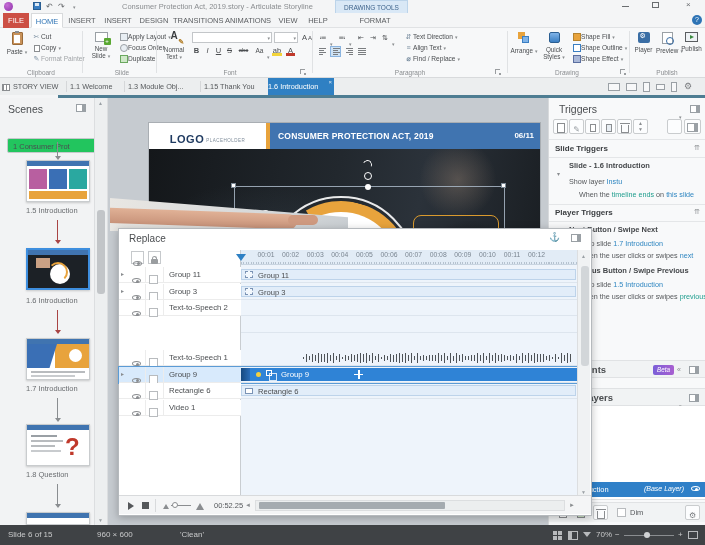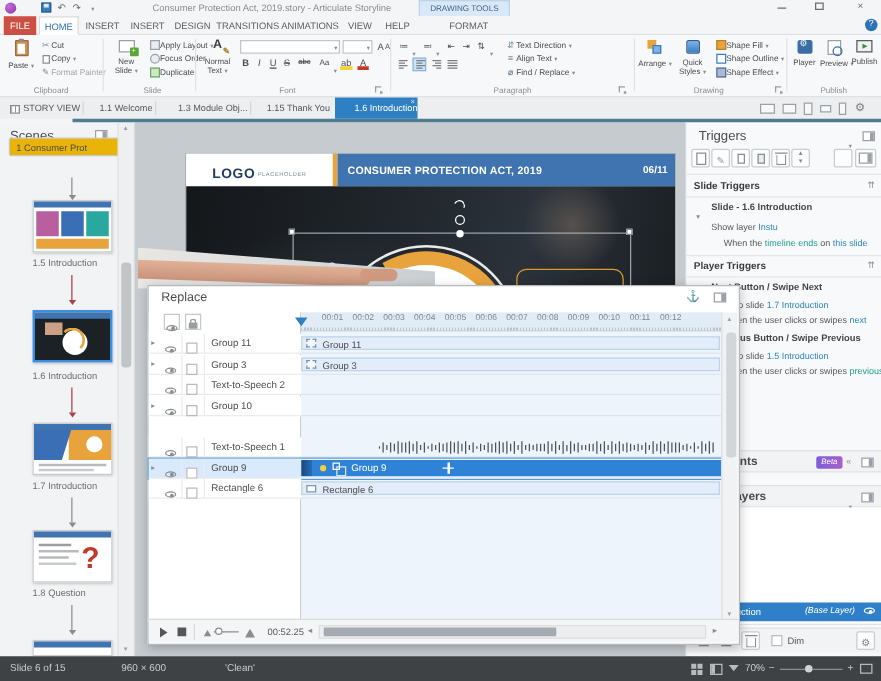--- a/index.html
+++ b/index.html
@@ -53,34 +53,34 @@
   .qstyleic{width:11px;height:11px;border-radius:2px;background:linear-gradient(#7fb3e8,#3a7ec2);border:1px solid #2a5e92;}
   .mini{display:inline-block;width:8px;height:8px;border:1px solid #9aa0a5;background:#e8eef3;vertical-align:middle;}
   .playeric{width:12px;height:11px;background:#3a6ea5;border-radius:2px;position:relative;}
   .playeric::after{content:"⚙";color:#fff;font-size:7px;position:absolute;left:2px;top:0px;}
   .previewic{width:11px;height:12px;background:#fff;border:1px solid #9aa0a5;position:relative;}
   .previewic::after{content:"";position:absolute;right:-2px;bottom:-2px;width:6px;height:6px;border:1.5px solid #3a6ea5;border-radius:50%;}
   .publishic{width:13px;height:10px;border:1px solid #5a5d60;background:#eef2f5;position:relative;}
   .publishic::after{content:"";position:absolute;left:4px;top:2px;border-left:4px solid #3a8a3f;border-top:2.5px solid transparent;border-bottom:2.5px solid transparent;}
   
   .doctabs{position:absolute;left:0;top:78px;width:705px;height:17px;background:#eceeef;}
-  .dtab{position:absolute;top:0;height:17px;line-height:17px;font-size:7.3px;color:#55585b;text-align:right;white-space:nowrap;}
+  .dtab{position:absolute;top:0;height:17px;line-height:17px;font-size:7.3px;color:#55585b;text-align:left;white-space:nowrap;}
   .dtab.active{background:#2f80c3;color:#fff;}
   .dtab .x{position:absolute;right:2px;top:0px;font-size:6px;color:#dce8f4;line-height:8px;}
   .dsep{position:absolute;top:3px;width:1px;height:11px;background:#d5d7d9;}
   .gridic{display:inline-block;width:8px;height:7px;border:1px solid #8a8d90;background:linear-gradient(90deg,#8a8d90 1px,transparent 1px),#fff;background-size:3px 100%;vertical-align:middle;margin-right:3px;}
   .tealstrip{position:absolute;left:58px;top:95px;width:647px;height:3px;background:#4e7d92;}
   .devic{position:absolute;border:1px solid #9aa0a5;background:#f7f8f9;}
   .gear{font-size:9px;color:#7a7d80;}
   
   .scenes{position:absolute;left:0;top:98px;width:95px;height:427px;background:#f2f3f4;border-right:1px solid #dcdee0;overflow:hidden;}
   .scenes-title{position:absolute;left:8px;top:5px;font-size:10.5px;color:#4a4d50;}
   .panelic{display:inline-block;width:10px;height:8px;border:1px solid #9aa0a5;position:relative;background:#fff;}
   .panelic::after{content:"";position:absolute;right:0;top:0;width:3px;height:100%;background:#9aa0a5;}
-  .scombo{position:absolute;left:7px;top:12px;width:97px;height:15px;background:#eab308;border:1px solid #c6c9cc;border-radius:2px;font-size:7.5px;color:#4a4d50;line-height:15px;padding-left:5px;}
+  .scombo{position:absolute;left:7px;top:40px;width:97px;height:15px;background:#22c55e;border:1px solid #c6c9cc;border-radius:2px;font-size:7.5px;color:#4a4d50;line-height:15px;padding-left:5px;}
   .scombo::after{content:"▾";position:absolute;right:4px;top:0;font-size:6px;color:#6a6d70;}
   .thumb{position:absolute;left:26px;width:64px;height:42px;background:#fff;border:1px solid #c9ccce;box-shadow:0 1px 2px rgba(0,0,0,.18);overflow:hidden;}
   .thumb.sel{border:2px solid #3e8ede;}
   .thlabel{position:absolute;left:26px;font-size:7.5px;color:#6a6d70;white-space:nowrap;}
   .flow{position:absolute;left:57px;width:1px;}
   .flow::after{content:"";position:absolute;left:-2.5px;bottom:-4px;border-left:3px solid transparent;border-right:3px solid transparent;border-top:4px solid;}
   .flow.red{background:#a94444;color:#a94444;} .flow.red::after{border-top-color:#a94444;}
   .flow.grey{background:#8a8d90;color:#8a8d90;} .flow.grey::after{border-top-color:#8a8d90;}
   .vsb{position:absolute;left:95px;top:98px;width:13px;height:427px;background:#edeff0;border-right:1px solid #dcdee0;}
   .sbthumb{position:absolute;left:2px;width:8px;background:#c2c5c8;border-radius:3px;}
@@ -591,28 +591,20 @@
         <div class="lab">
             <span class="roweye"><span class="eye"></span></span>
             <span class="rowcb"><span class="cb"></span></span>
             <span class="rowname">Text-to-Speech 2</span>
             <span class="colsep" style="left:26px"></span>
             <span class="colsep" style="left:44px"></span>
           </div>
         <div class="trk"></div>
       </div>
       <div class="tl-row" style="top:66.8px">
-        <div class="lab">
-            <span class="expander"></span>
-            <span class="roweye"><span class="eye"></span></span>
-            <span class="rowcb"><span class="cb"></span></span>
-            <span class="rowname">Group 10</span>
-            <span class="colsep" style="left:26px"></span>
-            <span class="colsep" style="left:44px"></span>
-          </div>
         <div class="trk"></div>
       </div>
       <div class="tl-row" style="top:100px">
         <div class="lab">
             <span class="roweye"><span class="eye"></span></span>
             <span class="rowcb"><span class="cb"></span></span>
             <span class="rowname">Text-to-Speech 1</span>
             <span class="colsep" style="left:26px"></span>
             <span class="colsep" style="left:44px"></span>
           </div>
@@ -738,20 +730,27 @@
             <span class="colsep" style="left:44px"></span>
           </div>
         <div class="trk">
             <div class="bar">
               <span class="rectico"></span>
               <span class="bt">Rectangle 6</span>
             </div>
           </div>
       </div>
       <div class="tl-row" style="top:149.8px">
+        <div class="lab">
+            <span class="roweye"><span class="eye"></span></span>
+            <span class="rowcb"><span class="cb"></span></span>
+            <span class="rowname">Video 1</span>
+            <span class="colsep" style="left:26px"></span>
+            <span class="colsep" style="left:44px"></span>
+          </div>
       </div>
     </div>
 
     <div class="tl-vsb">
       <span class="sbarrow" style="top:3px;left:3px">▲</span>
       <div class="sbthumb" style="top:16px;height:100px;left:2.5px;background:#d2d6d9"></div>
       <span class="sbarrow" style="bottom:3px;left:3px">▼</span>
     </div>
 
     <div class="tl-controls">

